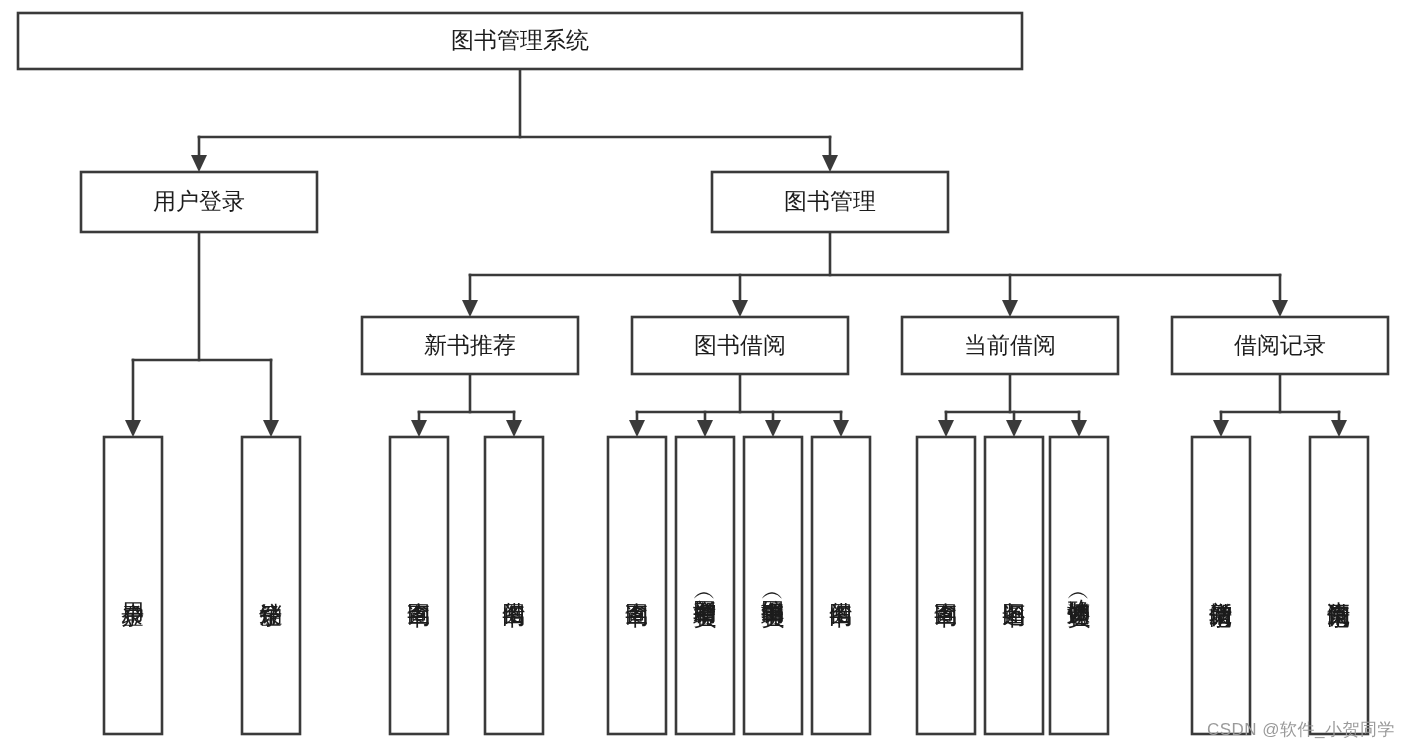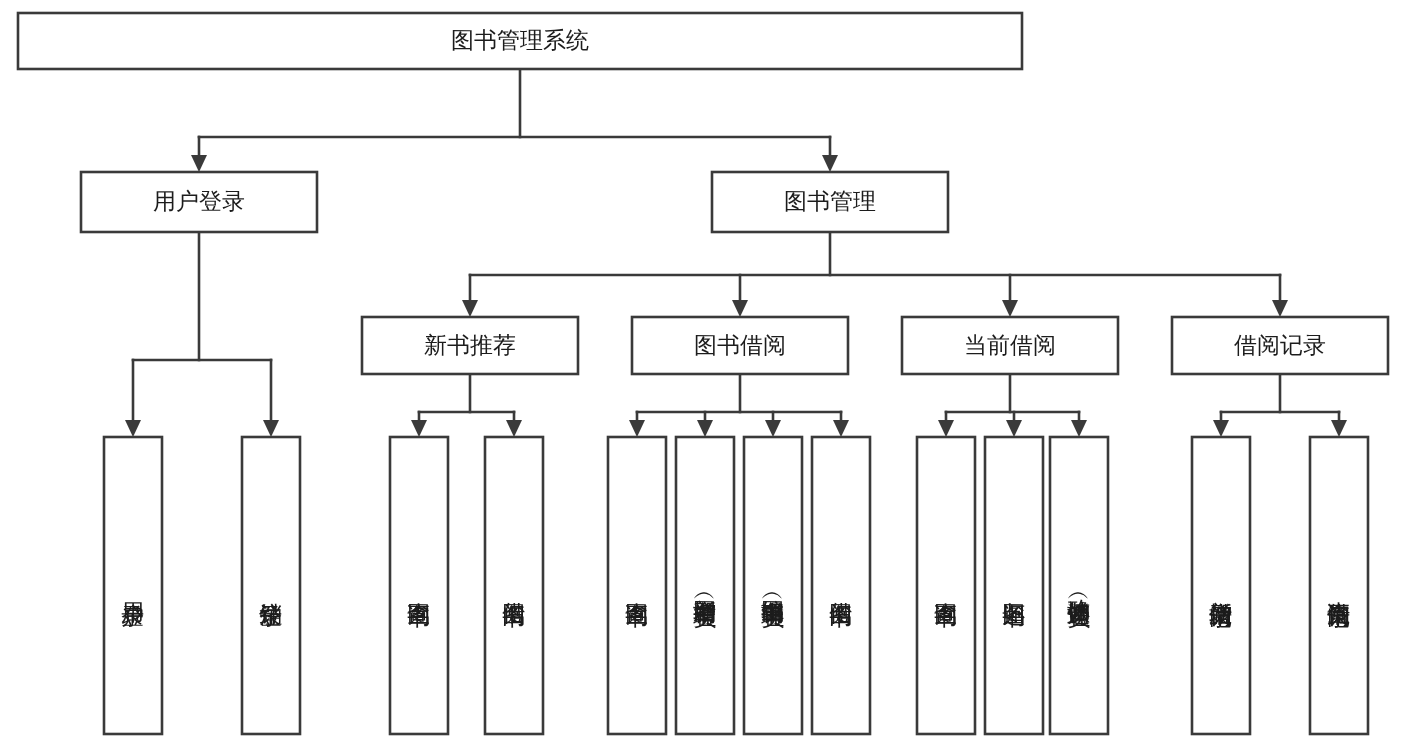--- a/index.html
+++ b/index.html
@@ -214,13 +214,14 @@
       <div class="leaf-label-wrap" style="left: 1050px; top: 437px; width: 58px; height: 297px;">
         <span class="leaf-label">确认归还（管理员）</span>
       </div>
       <div class="leaf-label-wrap" style="left: 1192px; top: 437px; width: 58px; height: 297px;">
         <span class="leaf-label">新增借阅记录</span>
       </div>
       <div class="leaf-label-wrap" style="left: 1310px; top: 437px; width: 58px; height: 297px;">
         <span class="leaf-label">查询借阅记录</span>
       </div>
     </div>
+  <div class="watermark">CSDN @软件_小贺同学</div>
 </div>
 
 </body></html>

